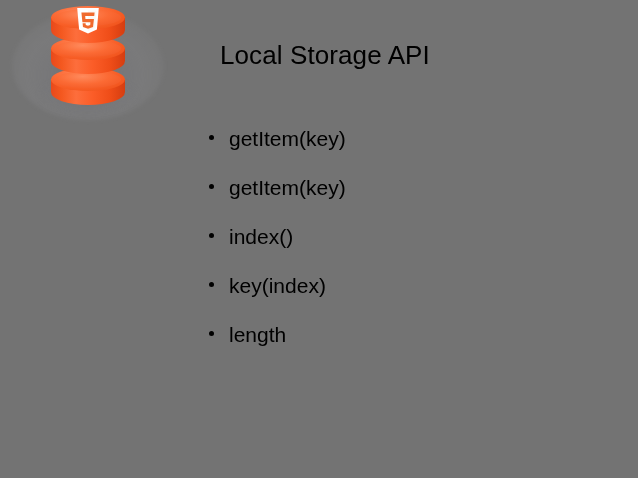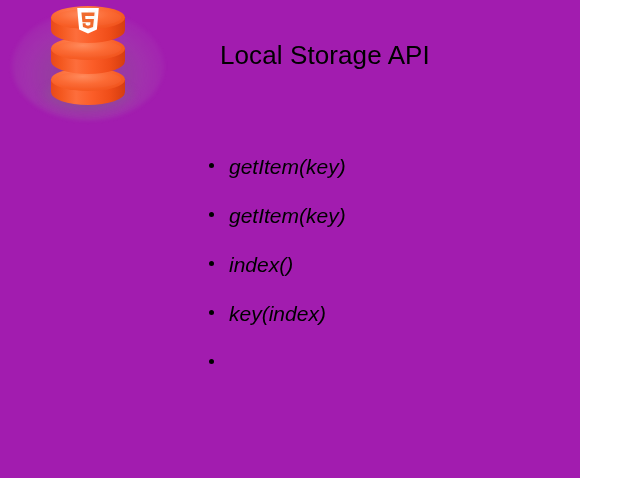--- a/index.html
+++ b/index.html
@@ -2,23 +2,23 @@
 <html><head>
 <meta charset="utf-8">
 <style>
   html, body {
     margin: 0;
     padding: 0;
     background: #ffffff;
   }
   .slide {
     position: relative;
-    width: 580px;
+    width: 638px;
     height: 478px;
-    background: #a21caf;
+    background: #737373;
     overflow: hidden;
     font-family: "Liberation Sans", sans-serif;
   }
 
   
   .storage-icon {
     position: absolute;
     left: 4px;
     top: 0px;
     width: 170px;
@@ -118,26 +118,25 @@
     color: #000000;
     font-weight: normal;
     letter-spacing: 0.1px;
     white-space: nowrap;
   }
 
   
   .bullet-list {
     position: absolute;
     left: 205px;
-    top: 142px;
+    top: 114px;
     width: 400px;
     margin: 0;
     padding: 0;
     list-style: none;
-    font-style: italic;
   }
   .bullet-item {
     position: relative;
     height: 49px;
     display: flex;
     align-items: center;
   }
   .bullet-dot {
     position: absolute;
     left: 4px;
@@ -203,16 +202,17 @@
     <li class="bullet-item">
       <span class="bullet-dot"></span>
       <span class="bullet-label">index()</span>
     </li>
     <li class="bullet-item">
       <span class="bullet-dot"></span>
       <span class="bullet-label">key(index)</span>
     </li>
     <li class="bullet-item">
       <span class="bullet-dot"></span>
+      <span class="bullet-label">length</span>
     </li>
   </ul>
 
 </div>
 
 </body></html>

